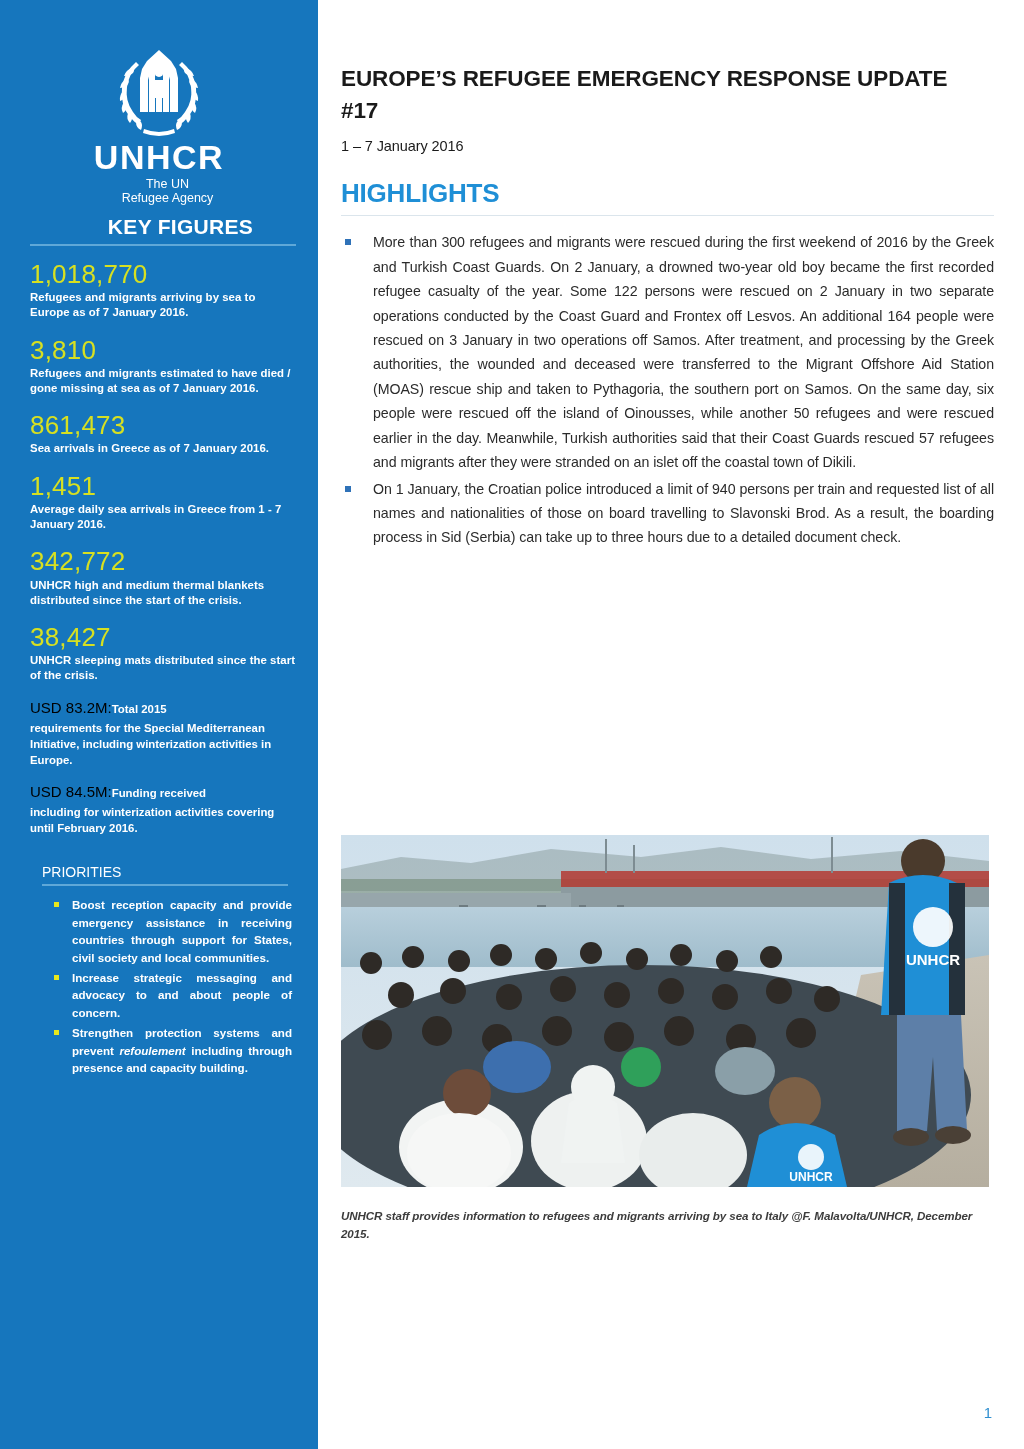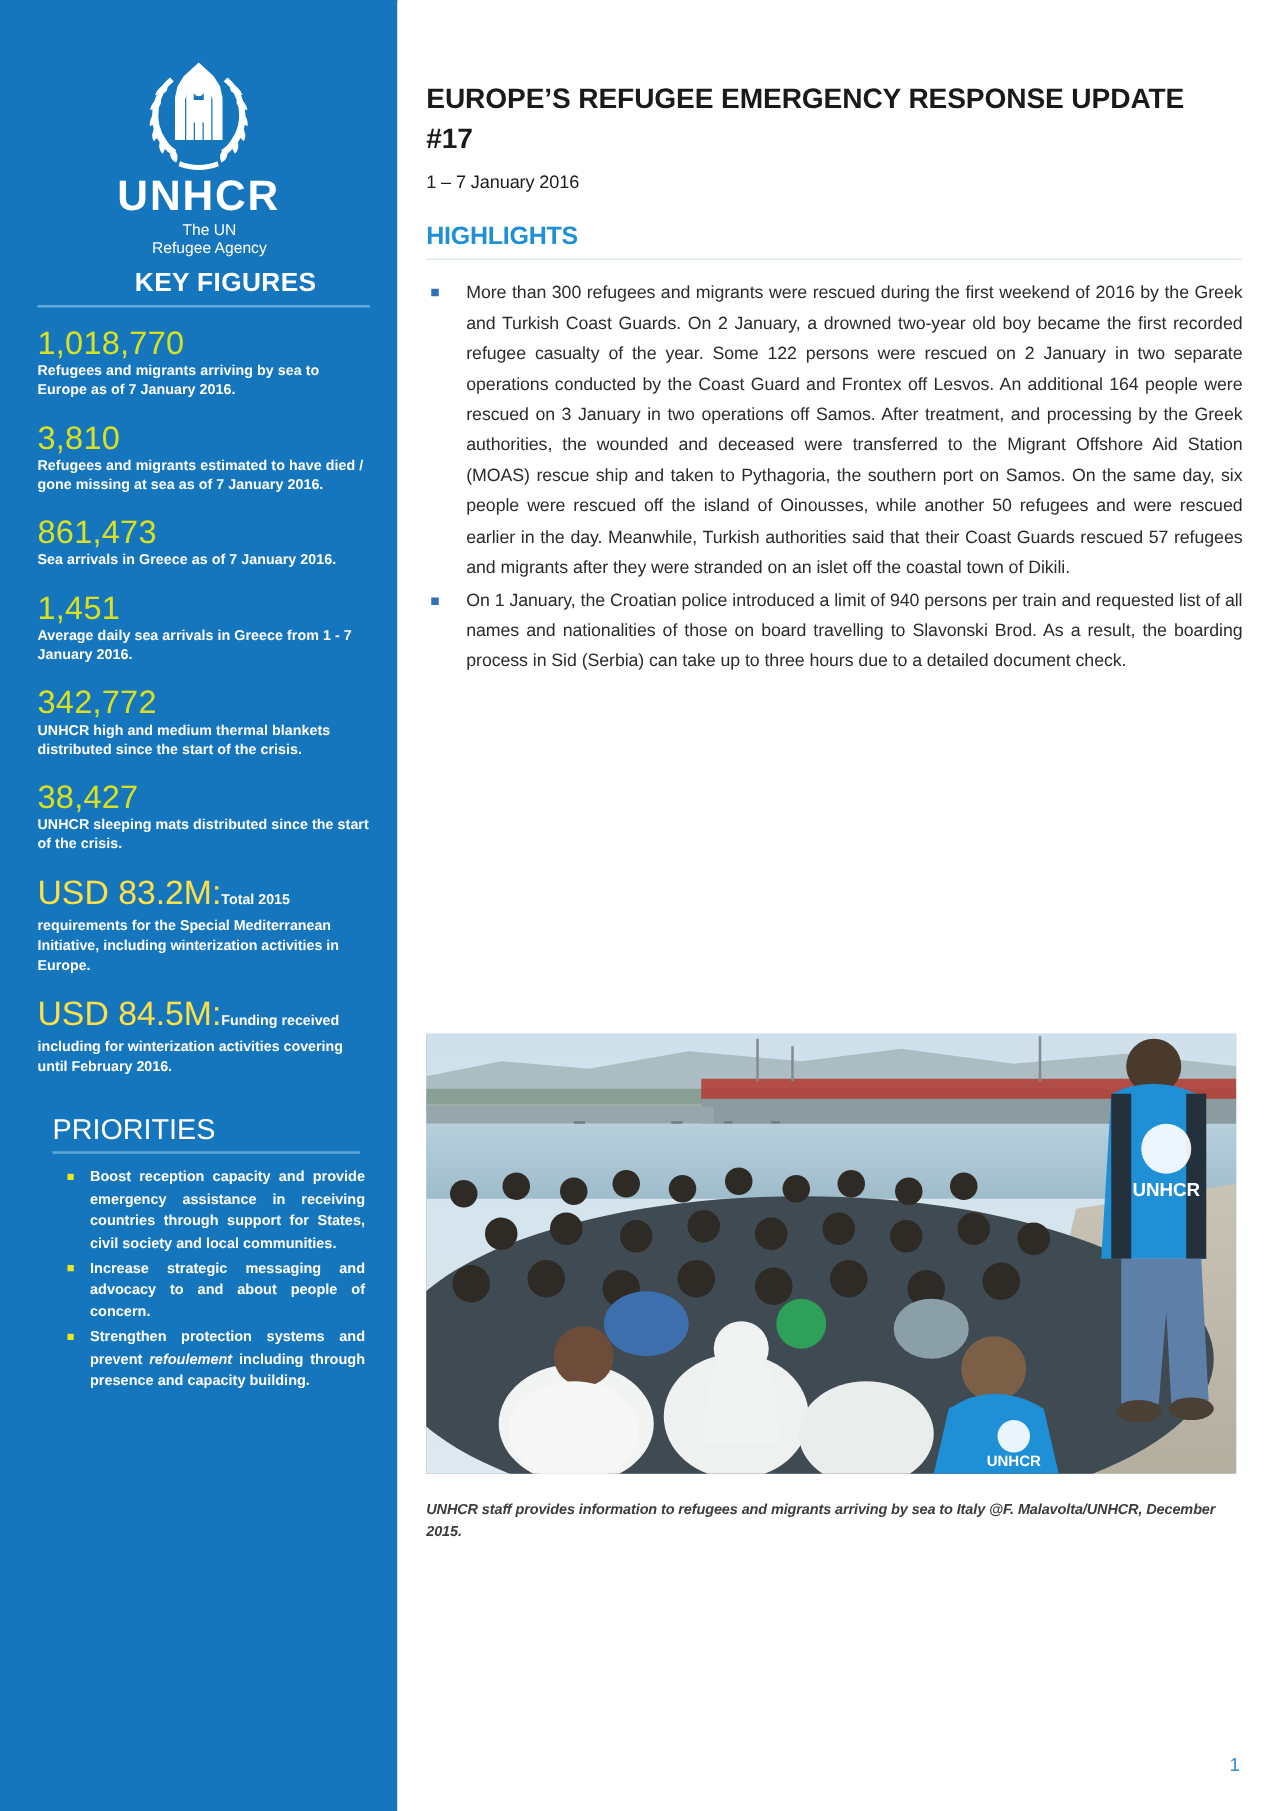--- a/index.html
+++ b/index.html
@@ -45,32 +45,32 @@
   .fig-num {
     color: #d7e021; font-size: 26px; font-weight: 400;
     line-height: 1.12; letter-spacing: .2px;
   }
   .fig-desc {
     color: #ffffff; font-size: 11.4px; font-weight: bold;
     line-height: 1.34; margin-top: 1px; letter-spacing: .05px;
   }
   .fig-usd { line-height: 1.18; }
   .fig-usd .amt {
-    color: #fde047; font-size: 27px; font-weight: 400; text-align: center;
+    color: #000000; font-size: 15px; font-weight: 400; text-align: center;
   }
   .fig-usd .inline-desc {
     color: #ffffff; font-size: 11.4px; font-weight: bold;
   }
   .fig-usd .cont {
     color: #ffffff; font-size: 11.4px; font-weight: bold;
     line-height: 1.42; display: block; margin-top: 2px;
   }
 
   .pri-head {
-    color: #ffffff; font-size: 23px; font-weight: 400;
+    color: #ffffff; font-size: 14px; font-weight: 400;
     padding-left: 42px; margin-top: 28px;
   }
   .pri-rule { height: 2px; background: #5fa8d8; margin: 4px 30px 0 42px; }
   .pri-list { margin: 10px 26px 0 52px; }
   .pri-item {
     position: relative; color: #ffffff; font-size: 11.6px;
     font-weight: bold; line-height: 1.5; text-align: justify;
     padding-left: 20px; margin-bottom: 3px;
   }
   .pri-item .sq {
@@ -87,21 +87,21 @@
   }
   .doc-title {
     color: #1a1a1a; font-size: 22.5px; font-weight: bold;
     line-height: 1.42; letter-spacing: -.1px; max-width: 620px;
   }
   .doc-date {
     color: #1a1a1a; font-size: 14.5px; margin-top: 11px;
     letter-spacing: -.1px;
   }
   .sec-head {
-    color: #1f8fd6; font-size: 20px; font-weight: bold;
+    color: #1f8fd6; font-size: 26px; font-weight: bold;
     margin-top: 24px; letter-spacing: -.2px;
   }
   .sec-rule { height: 1.5px; background: #dbe5ec; margin-top: 6px; }
 
   .bullets { margin-top: 14px; }
   .blt {
     position: relative; padding-left: 32px; margin-bottom: 2px;
     color: #2b2b2b; font-size: 14.2px; line-height: 1.72;
     text-align: justify; letter-spacing: -.05px;
   }

